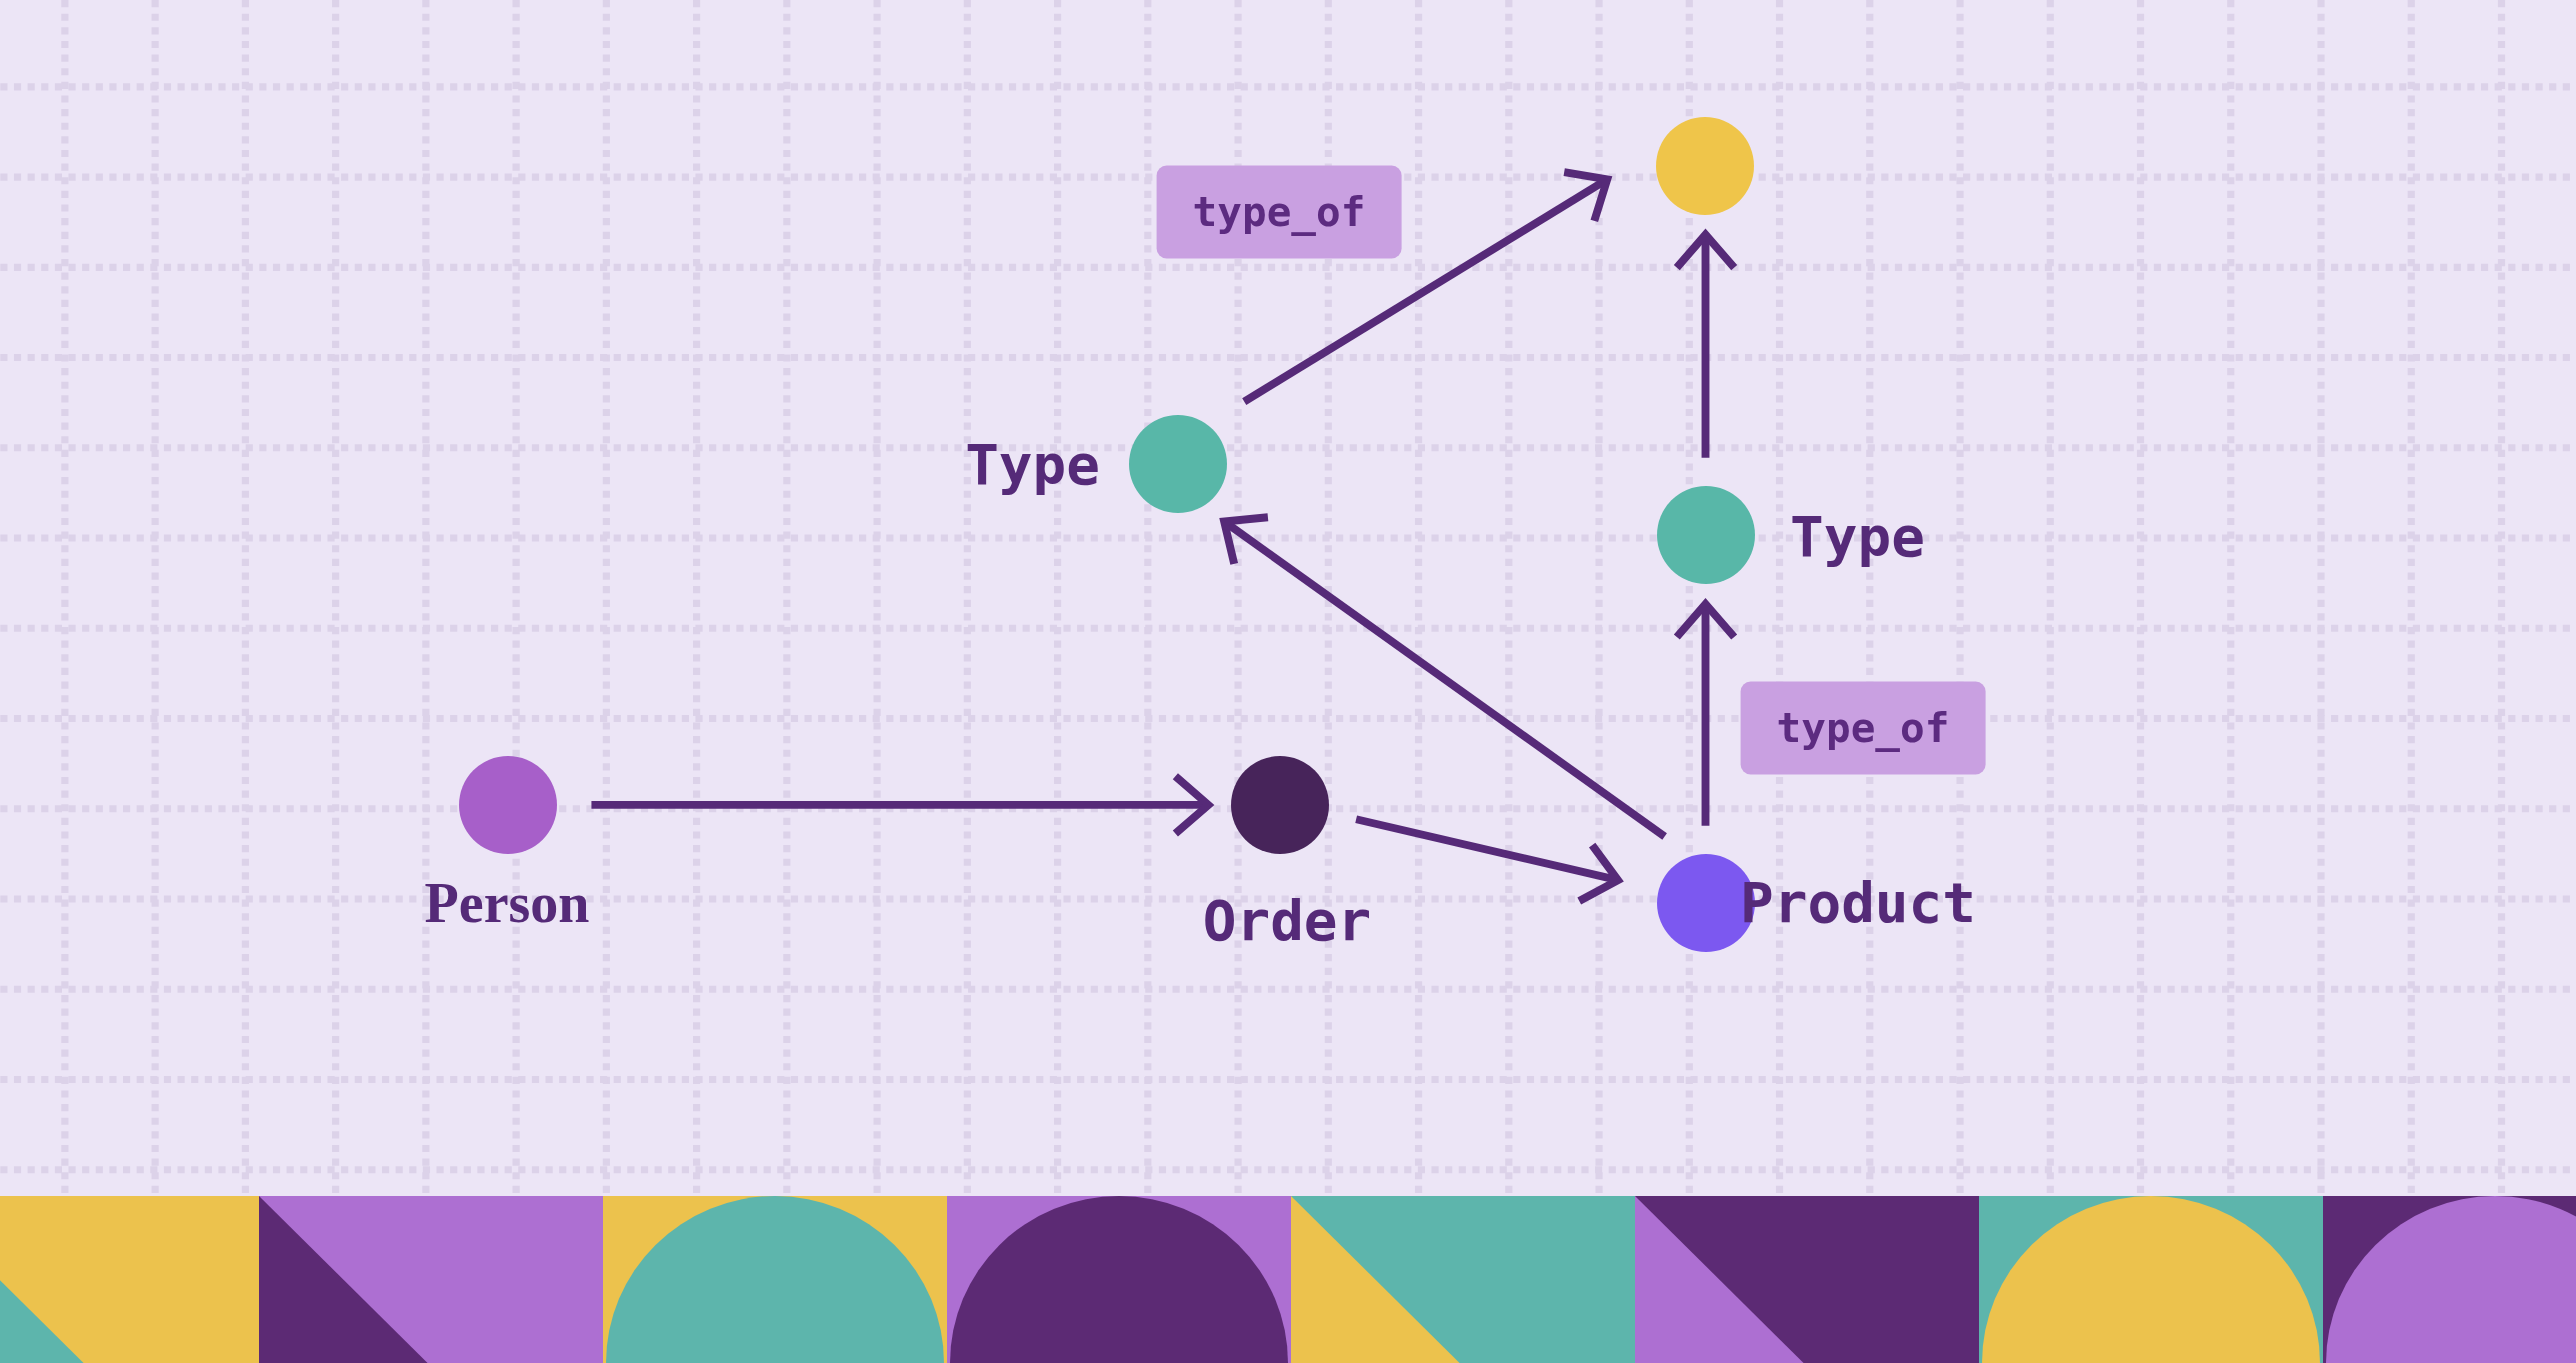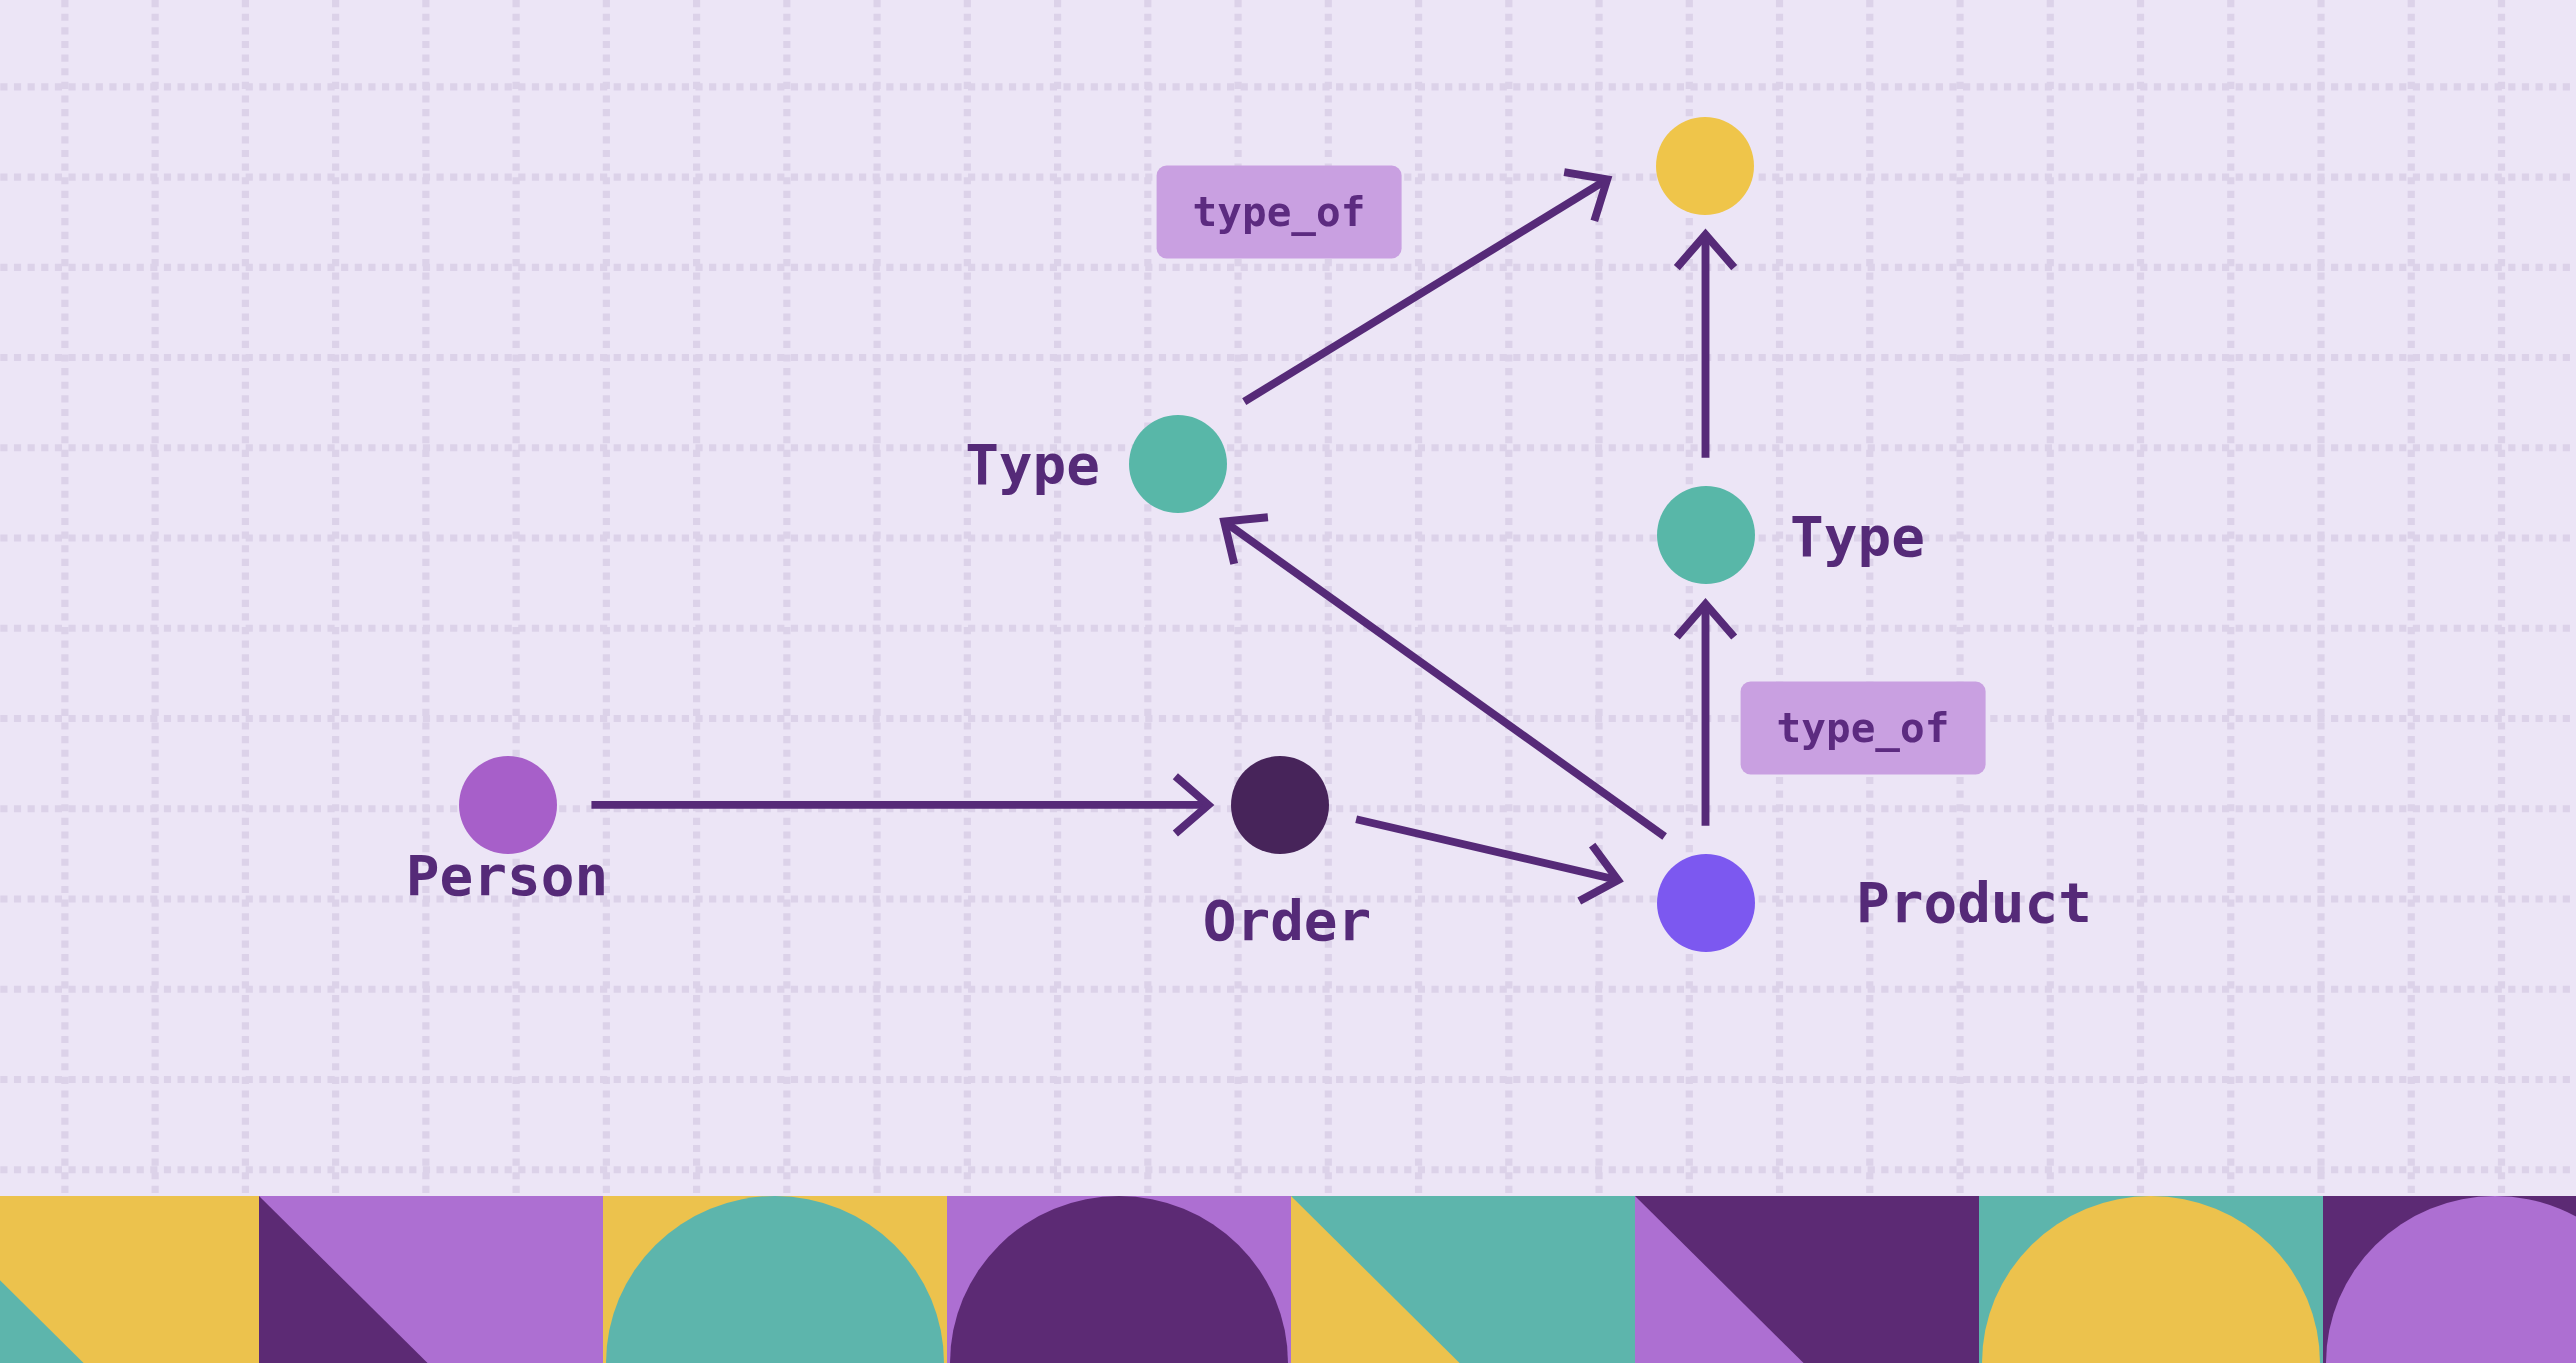--- a/index.html
+++ b/index.html
@@ -26,23 +26,23 @@
   #n-order{left:1231px; top:756px;}
   #n-product{left:1657px; top:854px;}
   #n-type-upper{left:1129px; top:415px;}
   #n-type-right{left:1657px; top:486px;}
   #n-category{left:1656px; top:117px;}
 
   .node-label{
     position:absolute; font-size:56px; font-weight:700; line-height:1;
     color:var(--node-label); white-space:nowrap; letter-spacing:0;
   }
-  #l-person{left:507px; top:876px; transform:translate(-50%,-50%);}
+  #l-person{left:507px; top:903px; transform:translate(-50%,-50%);font-family:Liberation Serif, serif;}
   #l-order{left:1287px; top:921px; transform:translate(-50%,-50%);}
-  #l-product{left:1856px; top:903px; transform:translate(0,-50%);}
+  #l-product{left:1740px; top:903px; transform:translate(0,-50%);}
   #l-type-upper{left:1100px; top:465px; transform:translate(-100%,-50%);}
   #l-type-right{left:1790px; top:537px; transform:translate(0,-50%);}
   #l-category{left:1781px; top:166px; transform:translate(0,-50%);}
 
   .edge-label{
     position:absolute; transform:translate(-50%,-50%);
     background:var(--label-bg); color:var(--label-text);
     font-size:41px; font-weight:700; line-height:1; white-space:nowrap;
     padding:26px 36px; border-radius:10px;
   }

